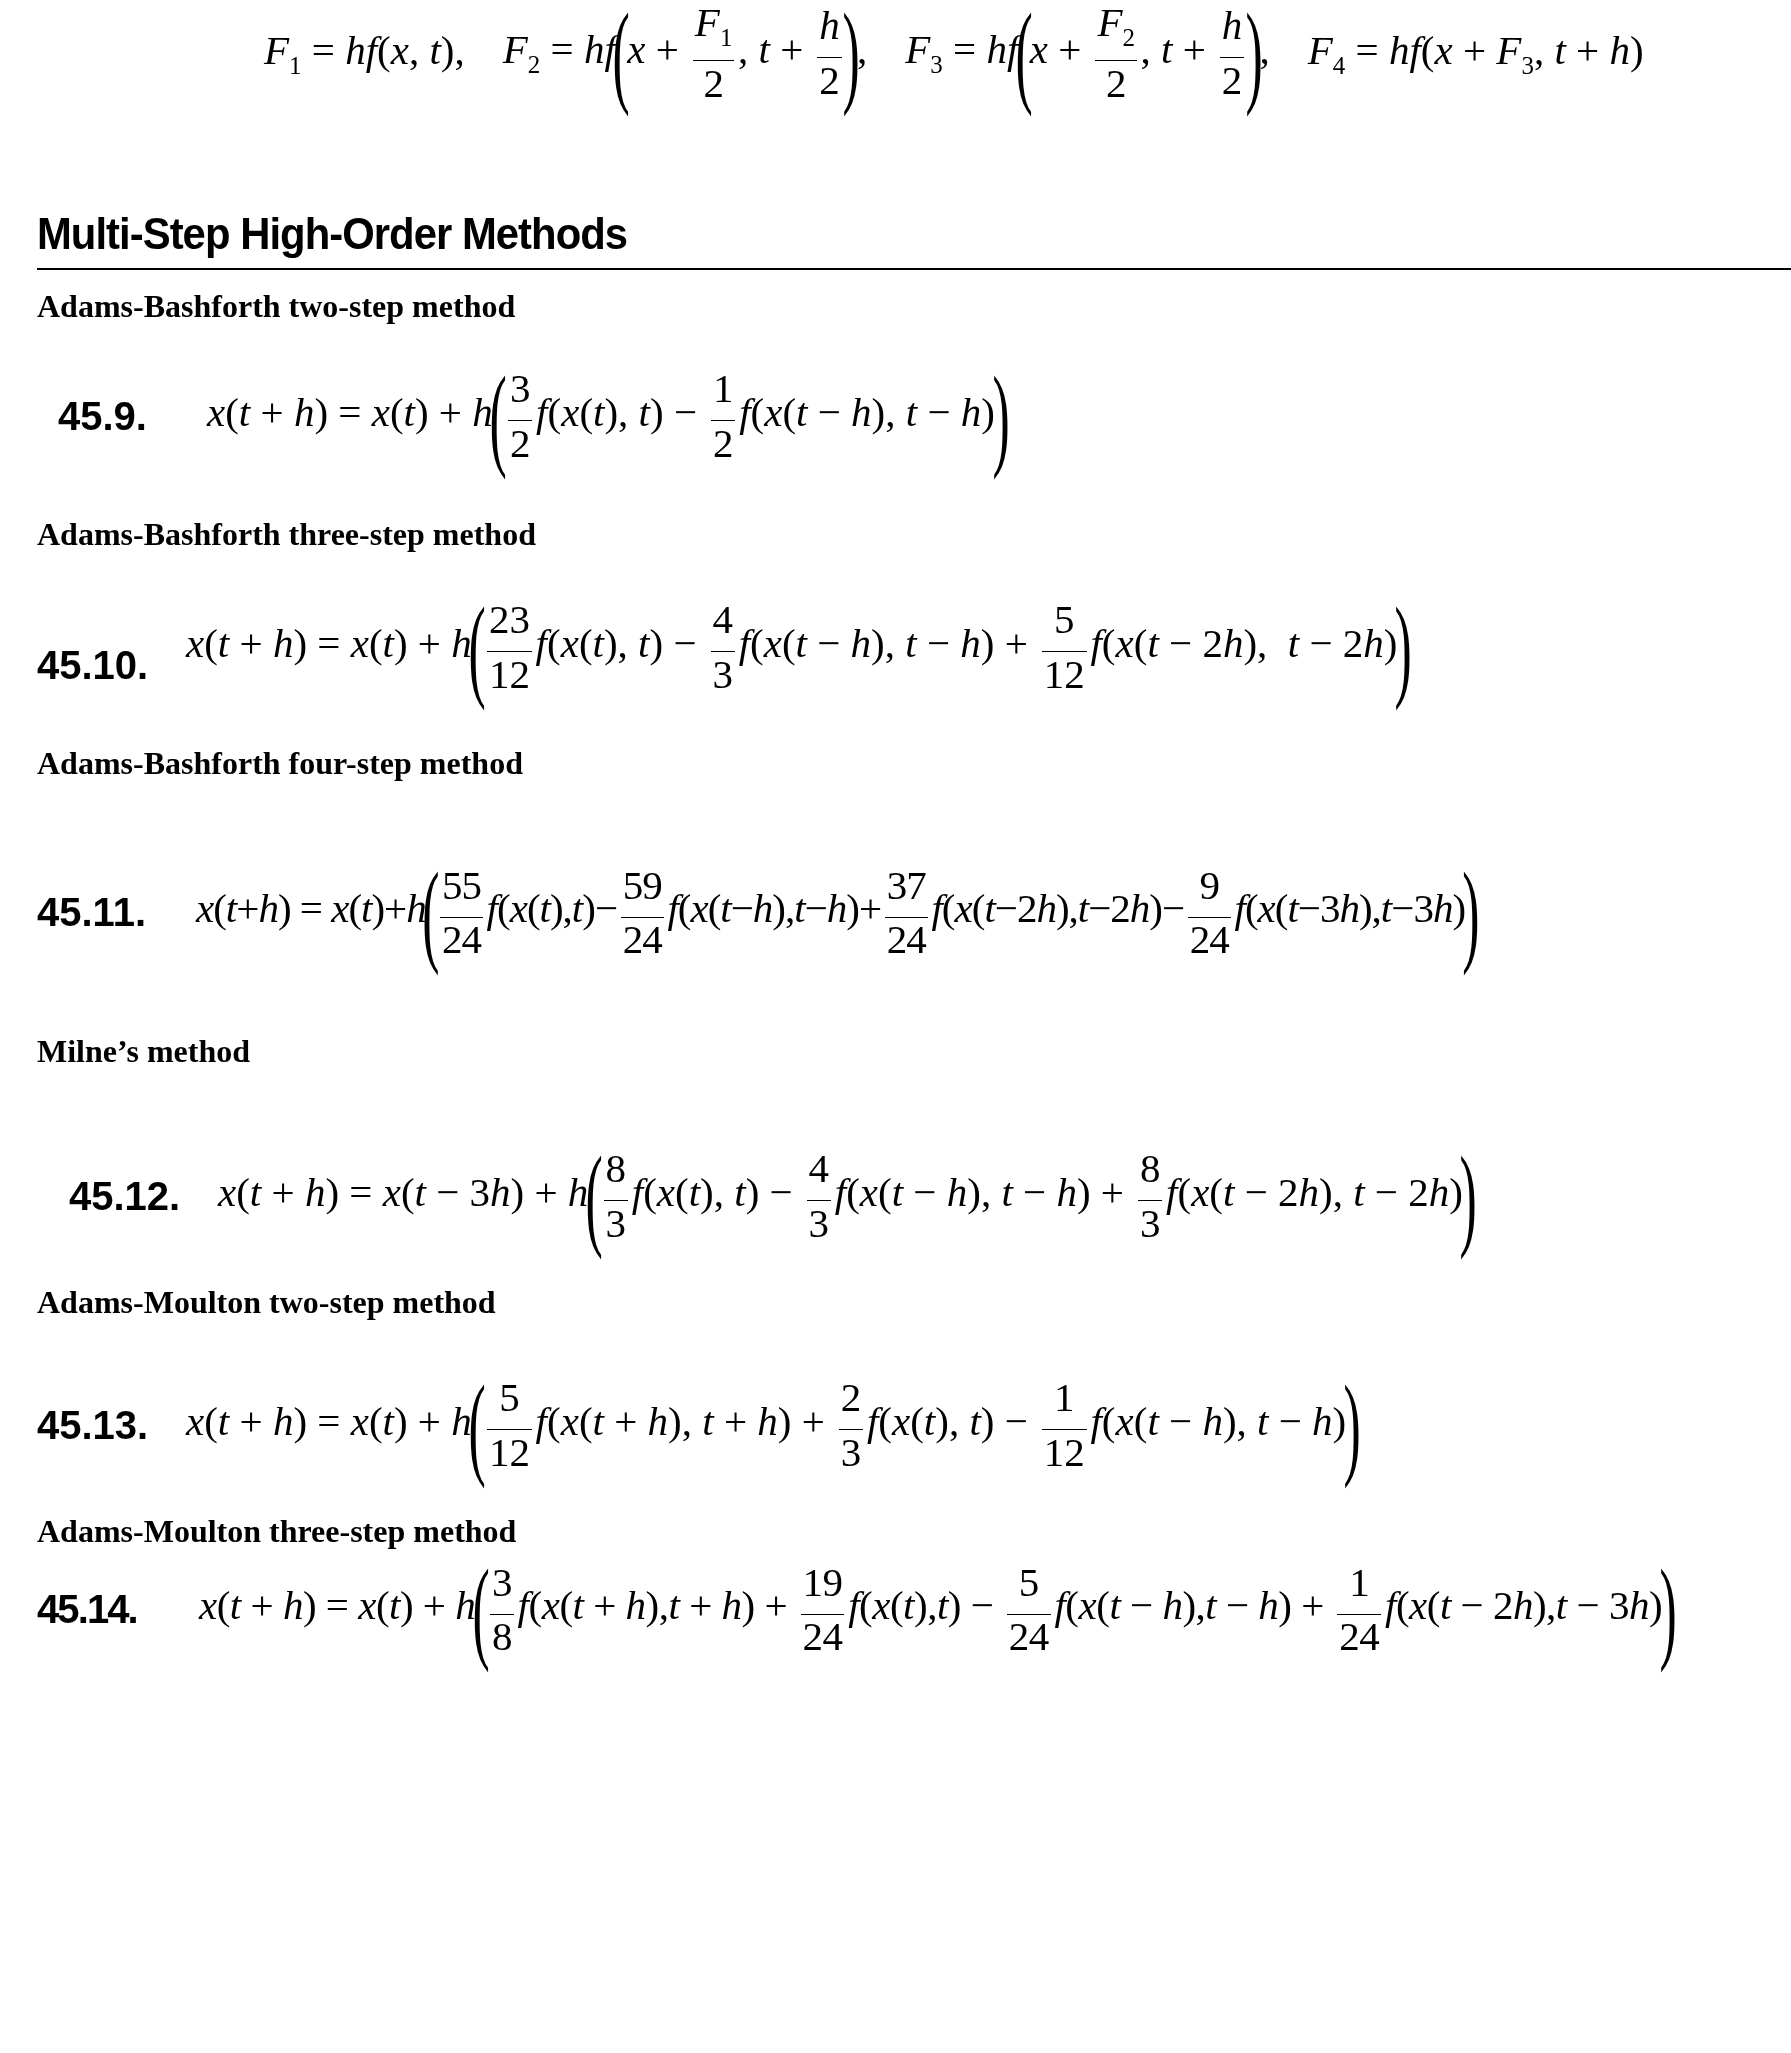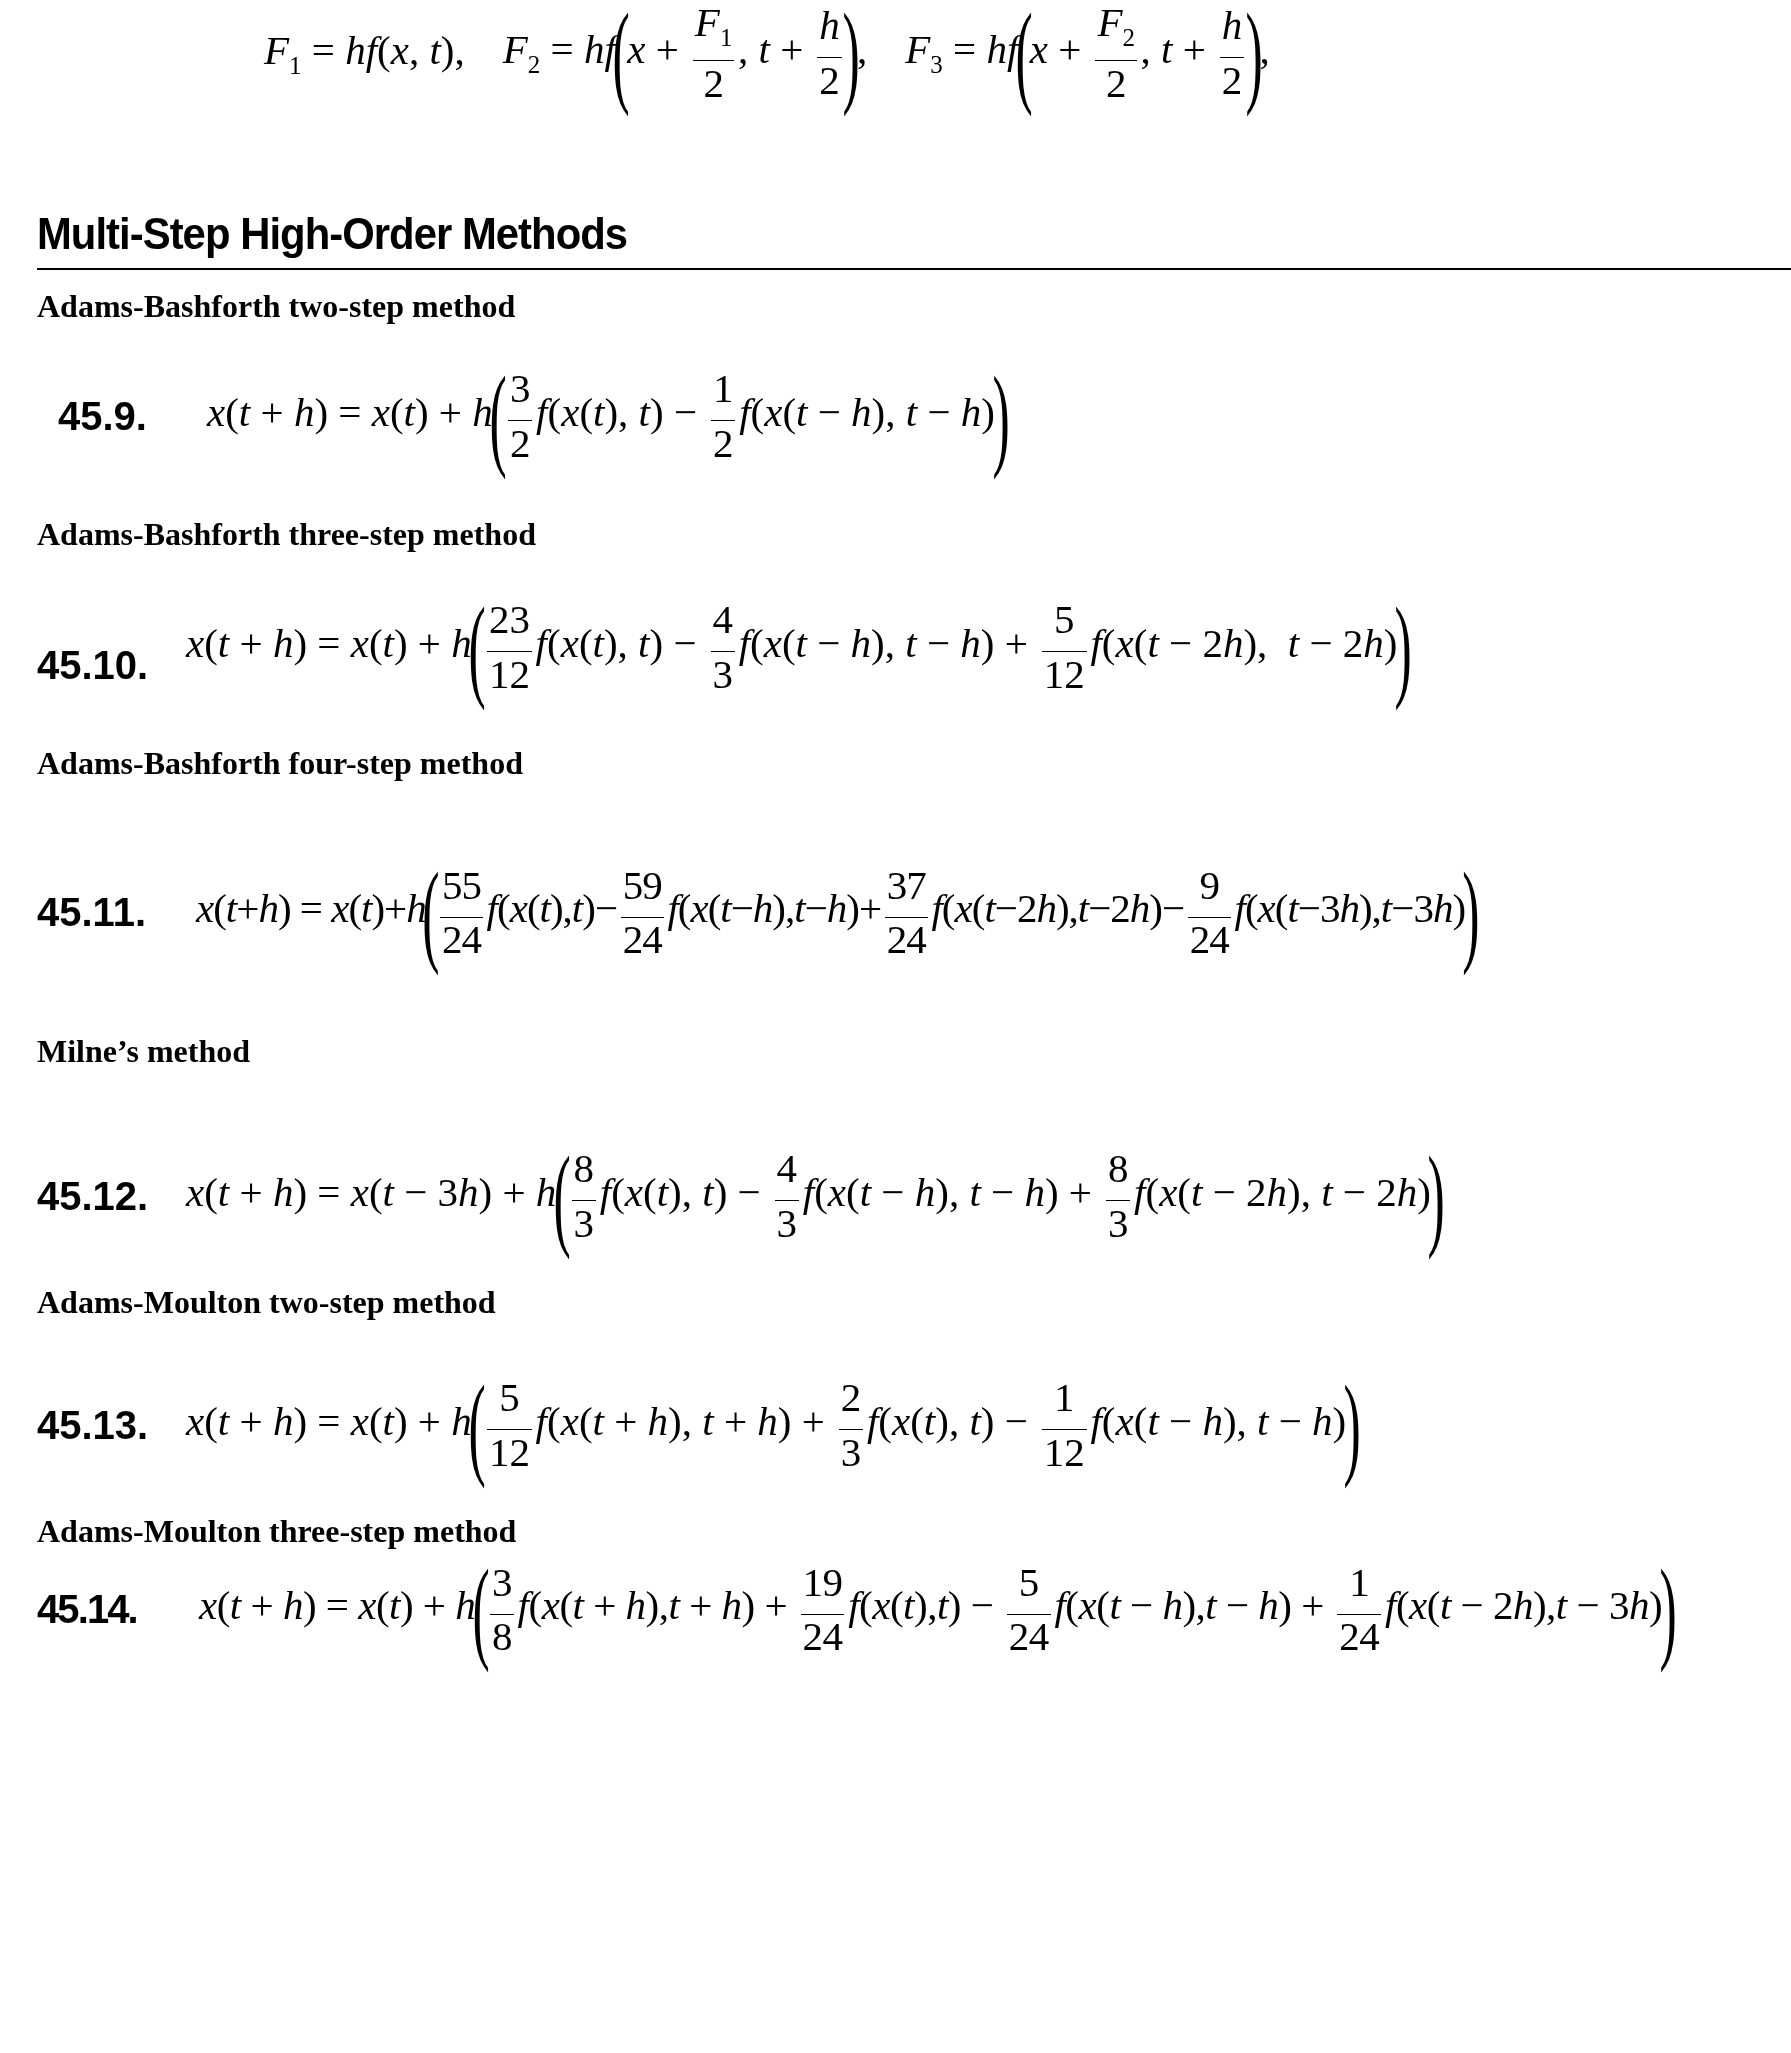--- a/index.html
+++ b/index.html
@@ -22,20 +22,21 @@
 </head>
 <body>
 
 <div class="abs math" style="left:264px; top:0px; height:106px; display:flex; align-items:center;">
   <span><i>F</i><span class="sub">1</span> = <i>hf</i>(<i>x</i>, <i>t</i>),</span>
   <span style="display:inline-block;width:38px"></span>
   <span><i>F</i><span class="sub">2</span> = <i>hf</i><span class="big">(</span><i>x</i> + <span class="frac"><span class="num"><i>F</i><span class="sub">1</span></span><span class="den">2</span></span>, <i>t</i> + <span class="frac"><span class="num"><i>h</i></span><span class="den">2</span></span><span class="big">)</span>,</span>
   <span style="display:inline-block;width:38px"></span>
   <span><i>F</i><span class="sub">3</span> = <i>hf</i><span class="big">(</span><i>x</i> + <span class="frac"><span class="num"><i>F</i><span class="sub">2</span></span><span class="den">2</span></span>, <i>t</i> + <span class="frac"><span class="num"><i>h</i></span><span class="den">2</span></span><span class="big">)</span>,</span>
   <span style="display:inline-block;width:38px"></span>
+  <span><i>F</i><span class="sub">4</span> = <i>hf</i>(<i>x</i> + <i>F</i><span class="sub">3</span>, <i>t</i> + <i>h</i>)</span>
 </div>
 
 <div class="section-title">Multi-Step High-Order Methods</div>
 <div class="rule"></div>
 
 <div class="sub-title" style="top:288px;">Adams-Bashforth two-step method</div>
 <div class="eq-row" style="top:363px; height:106px;">
   <span class="eq-num" style="width:149px; padding-left:21px;">45.9.</span>
   <span class="math">
     <i>x</i>(<i>t</i> + <i>h</i>) = <i>x</i>(<i>t</i>) + <i>h</i><span class="big">(</span><span class="frac"><span class="num">3</span><span class="den">2</span></span><i>f</i>(<i>x</i>(<i>t</i>), <i>t</i>) − <span class="frac"><span class="num">1</span><span class="den">2</span></span><i>f</i>(<i>x</i>(<i>t</i> − <i>h</i>), <i>t</i> − <i>h</i>)<span class="big">)</span>
@@ -53,21 +54,21 @@
 <div class="sub-title" style="top:745px;">Adams-Bashforth four-step method</div>
 <div class="eq-row" style="top:855px; height:115px;">
   <span class="eq-num" style="width:159px;">45.11.</span>
   <span class="math" style="letter-spacing:-1px;">
     <i>x</i>(<i>t</i>+<i>h</i>) = <i>x</i>(<i>t</i>)+<i>h</i><span class="big">(</span><span class="frac"><span class="num">55</span><span class="den">24</span></span><i>f</i>(<i>x</i>(<i>t</i>),<i>t</i>)−<span class="frac"><span class="num">59</span><span class="den">24</span></span><i>f</i>(<i>x</i>(<i>t</i>−<i>h</i>),<i>t</i>−<i>h</i>)+<span class="frac"><span class="num">37</span><span class="den">24</span></span><i>f</i>(<i>x</i>(<i>t</i>−2<i>h</i>),<i>t</i>−2<i>h</i>)−<span class="frac"><span class="num">9</span><span class="den">24</span></span><i>f</i>(<i>x</i>(<i>t</i>−3<i>h</i>),<i>t</i>−3<i>h</i>)<span class="big">)</span>
   </span>
 </div>
 
 <div class="sub-title" style="top:1033px;text-align:right;">Milne’s method</div>
 <div class="eq-row" style="top:1143px; height:106px;">
-  <span class="eq-num" style="width:149px;">45.12.</span>
+  <span class="eq-num" style="width:149px;margin-left:32px;">45.12.</span>
   <span class="math">
     <i>x</i>(<i>t</i> + <i>h</i>) = <i>x</i>(<i>t</i> − 3<i>h</i>) + <i>h</i><span class="big">(</span><span class="frac"><span class="num">8</span><span class="den">3</span></span><i>f</i>(<i>x</i>(<i>t</i>), <i>t</i>) − <span class="frac"><span class="num">4</span><span class="den">3</span></span><i>f</i>(<i>x</i>(<i>t</i> − <i>h</i>), <i>t</i> − <i>h</i>) + <span class="frac"><span class="num">8</span><span class="den">3</span></span><i>f</i>(<i>x</i>(<i>t</i> − 2<i>h</i>), <i>t</i> − 2<i>h</i>)<span class="big">)</span>
   </span>
 </div>
 
 <div class="sub-title" style="top:1284px;">Adams-Moulton two-step method</div>
 <div class="eq-row" style="top:1372px; height:106px;">
   <span class="eq-num" style="width:149px;">45.13.</span>
   <span class="math">
     <i>x</i>(<i>t</i> + <i>h</i>) = <i>x</i>(<i>t</i>) + <i>h</i><span class="big">(</span><span class="frac"><span class="num">5</span><span class="den">12</span></span><i>f</i>(<i>x</i>(<i>t</i> + <i>h</i>), <i>t</i> + <i>h</i>) + <span class="frac"><span class="num">2</span><span class="den">3</span></span><i>f</i>(<i>x</i>(<i>t</i>), <i>t</i>) − <span class="frac"><span class="num">1</span><span class="den">12</span></span><i>f</i>(<i>x</i>(<i>t</i> − <i>h</i>), <i>t</i> − <i>h</i>)<span class="big">)</span>

